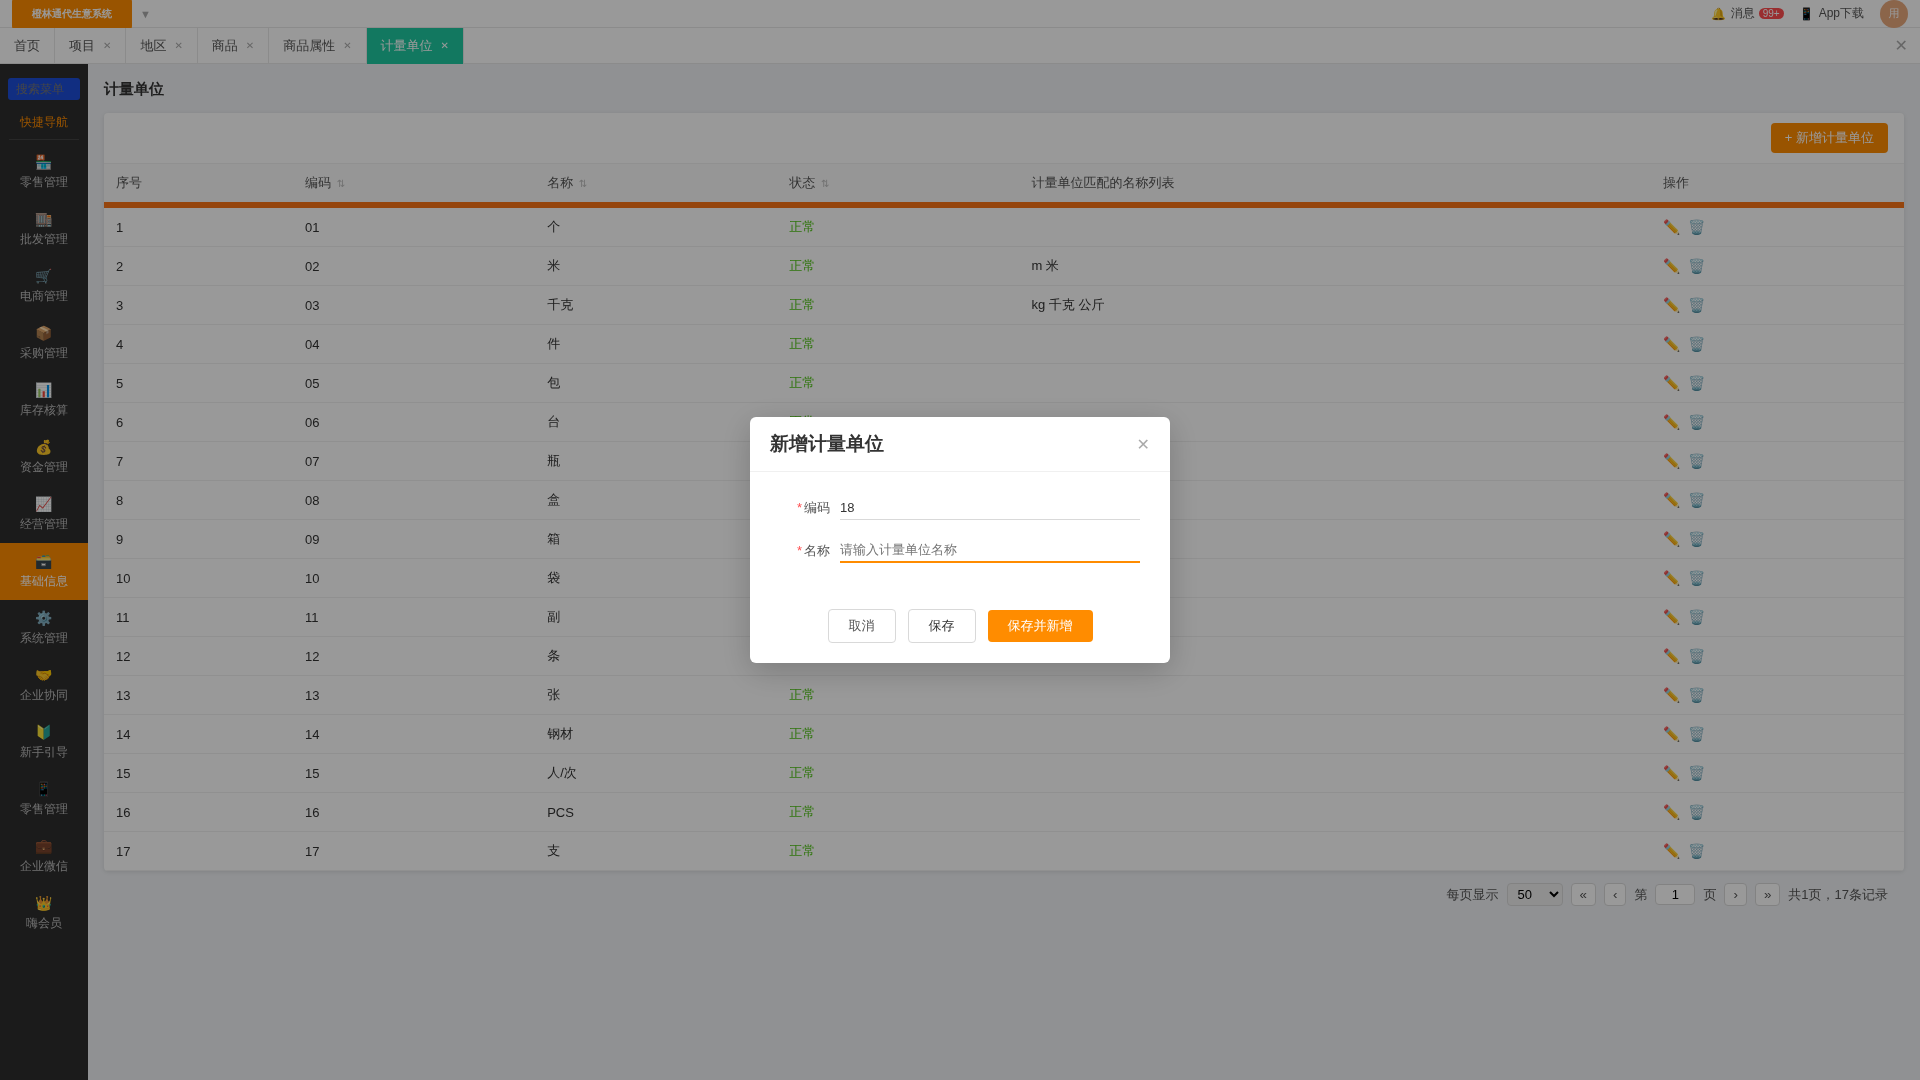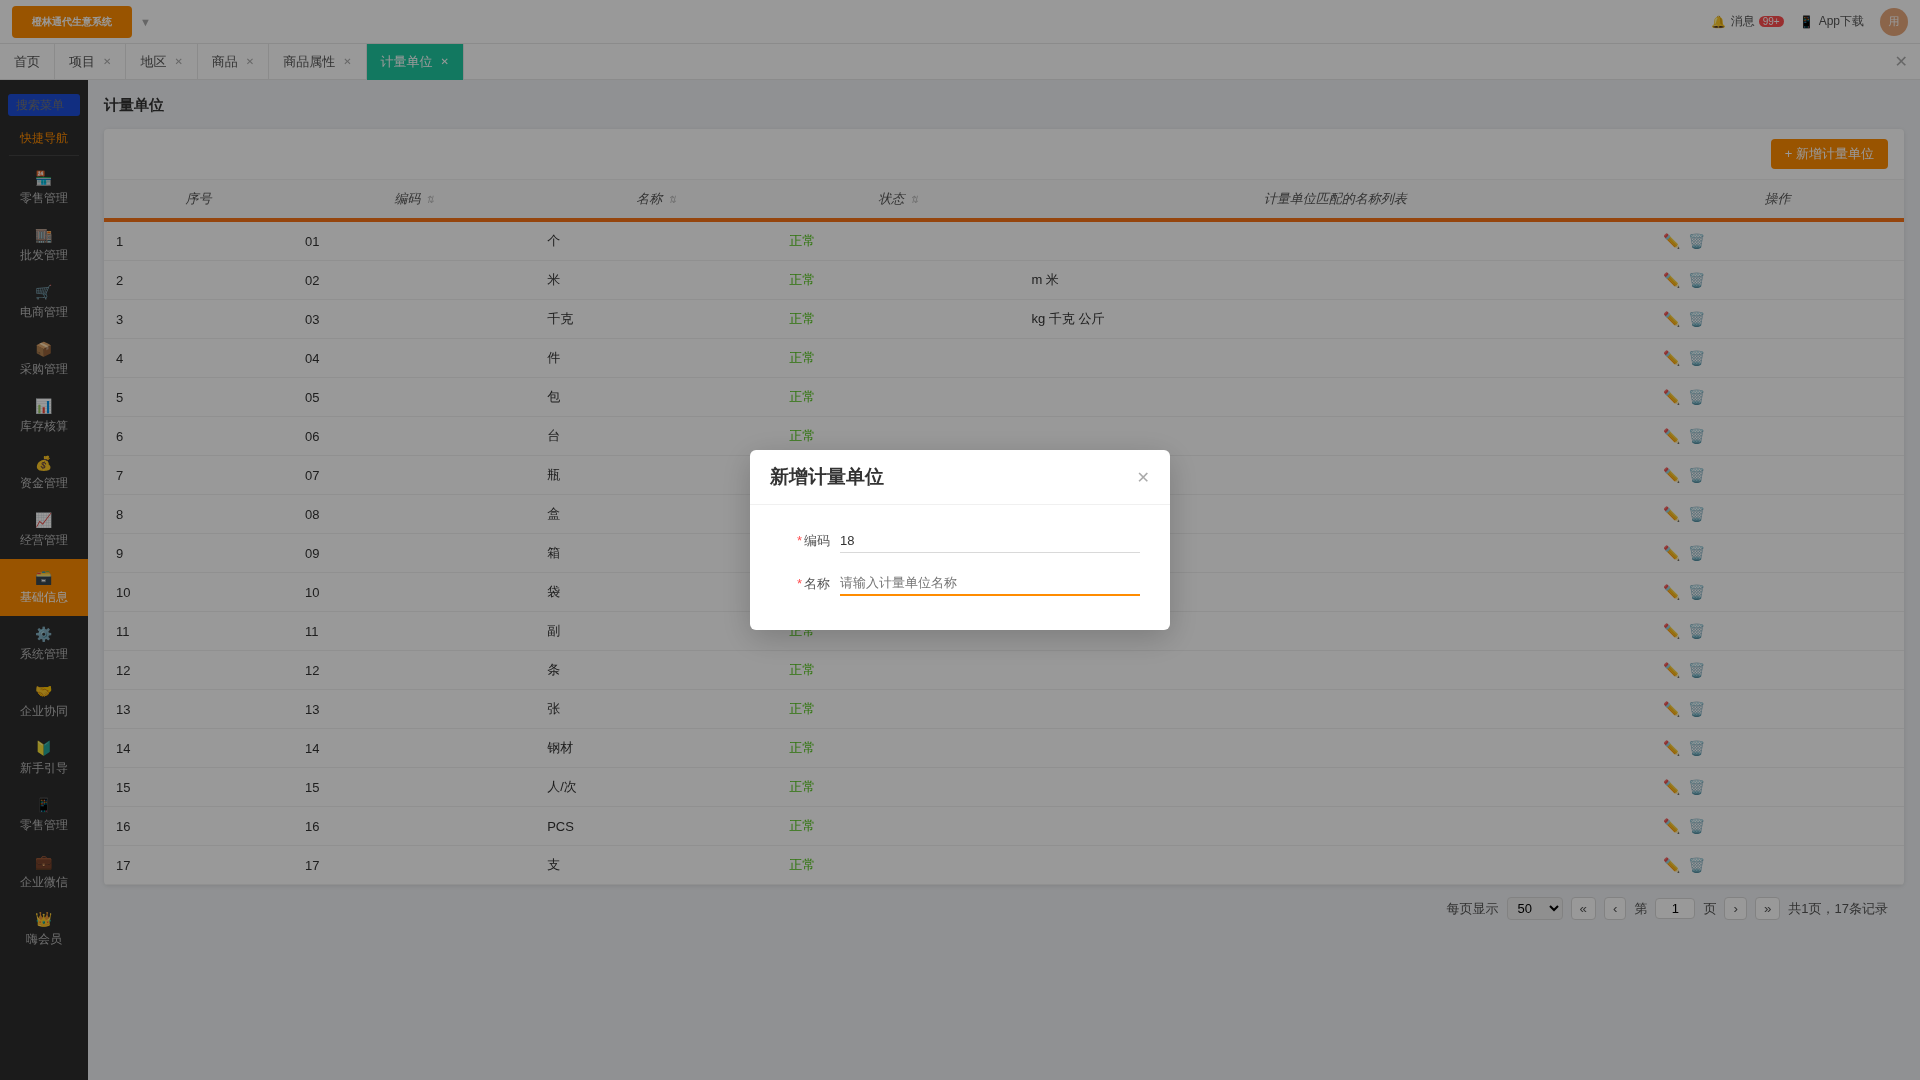--- a/index.html
+++ b/index.html
@@ -1,19 +1,19 @@
 <!DOCTYPE html>
 <html><head>
   <meta charset="utf-8">
   <style>
     * { box-sizing: border-box; margin: 0; padding: 0; }
     body { font-family: "Microsoft YaHei", "PingFang SC", sans-serif; font-size: 13px; background: #f0f2f5; color: #333; height: 1080px; width: 1920px; overflow: hidden; display: flex; flex-direction: column; }
 
     
-    .top-bar { height: 44px; background: #fff; display: flex; align-items: center; padding: 0 12px; border-bottom: 1px solid #e8e8e8; justify-content: space-between; flex-shrink: 0; }
+    .top-bar { height: 28px; background: #fff; display: flex; align-items: center; padding: 0 12px; border-bottom: 1px solid #e8e8e8; justify-content: space-between; flex-shrink: 0; }
     .top-bar-left { display: flex; align-items: center; gap: 8px; }
     .logo { width: 120px; height: 32px; background: #ff8c00; border-radius: 4px; display: flex; align-items: center; justify-content: center; color: #fff; font-size: 12px; font-weight: bold; }
     .top-bar-right { display: flex; align-items: center; gap: 16px; }
     .top-bar-btn { display: flex; align-items: center; gap: 4px; cursor: pointer; color: #555; font-size: 12px; }
     .notification-badge { background: #ff4d4f; color: #fff; border-radius: 10px; padding: 0 4px; font-size: 10px; min-width: 16px; text-align: center; }
     .avatar { width: 28px; height: 28px; border-radius: 50%; background: #e8a87c; display: flex; align-items: center; justify-content: center; color: #fff; font-size: 11px; }
 
     
     .tab-bar { height: 36px; background: #fff; display: flex; align-items: center; padding: 0 0 0 0; border-bottom: 1px solid #e8e8e8; flex-shrink: 0; }
     .tab { display: flex; align-items: center; padding: 0 14px; height: 36px; cursor: pointer; font-size: 13px; color: #555; border-right: 1px solid #e8e8e8; gap: 6px; }
@@ -39,21 +39,21 @@
     .content-area { flex: 1; overflow: auto; padding: 16px; position: relative; }
     .page-title { font-size: 15px; font-weight: bold; margin-bottom: 14px; color: #333; }
     
     
     .table-container { background: #fff; border-radius: 4px; overflow: hidden; box-shadow: 0 1px 4px rgba(0,0,0,0.1); }
     .table-toolbar { display: flex; justify-content: flex-end; padding: 10px 16px; border-bottom: 1px solid #f0f0f0; }
     .btn-add { background: #ff8c00; color: #fff; border: none; padding: 6px 14px; border-radius: 4px; cursor: pointer; font-size: 13px; }
     
     table { width: 100%; border-collapse: collapse; font-size: 13px; }
     thead tr { background: #fafafa; }
-    th { padding: 10px 12px; text-align: center; color: #555; font-weight: 500; border-bottom: 4px solid #f97316; white-space: nowrap; font-style: italic; }
+    th { padding: 10px 12px; text-align: left; color: #555; font-weight: 500; border-bottom: 6px solid #f97316; white-space: nowrap; }
     th .sort-arrows { color: #bbb; font-size: 10px; margin-left: 2px; }
     td { padding: 10px 12px; border-bottom: 1px solid #f0f0f0; color: #333; }
     .status-normal { color: #52c41a; font-size: 13px; }
     .action-icons { display: flex; gap: 8px; align-items: center; }
     .action-icon { color: #aaa; cursor: pointer; font-size: 14px; }
 
     
     .pagination { display: flex; align-items: center; justify-content: flex-end; padding: 12px 16px; gap: 8px; font-size: 13px; color: #555; }
     .pagination select { border: 1px solid #d9d9d9; border-radius: 4px; padding: 2px 6px; font-size: 13px; }
     .pagination-btn { border: 1px solid #d9d9d9; background: #fff; padding: 3px 8px; border-radius: 4px; cursor: pointer; color: #555; }
@@ -469,14 +469,19 @@
         </div>
         <input class="form-input" type="text" value="18" style="">
       </div>
       <div class="form-row">
         <div class="form-label">
           <span class="required">*</span><span>名称</span>
         </div>
         <input class="form-input active-input" type="text" placeholder="请输入计量单位名称" style="">
       </div>
     </div>
+    <div class="modal-footer">
+      <button class="btn-cancel">取消</button>
+      <button class="btn-save">保存</button>
+      <button class="btn-save-continue">保存并新增</button>
+    </div>
   </div>
 </div>
 
 </body></html>

